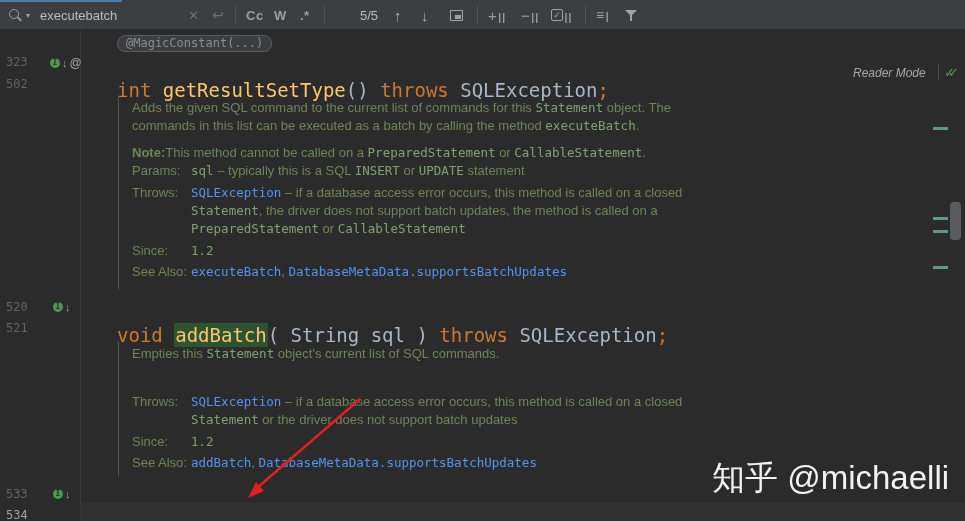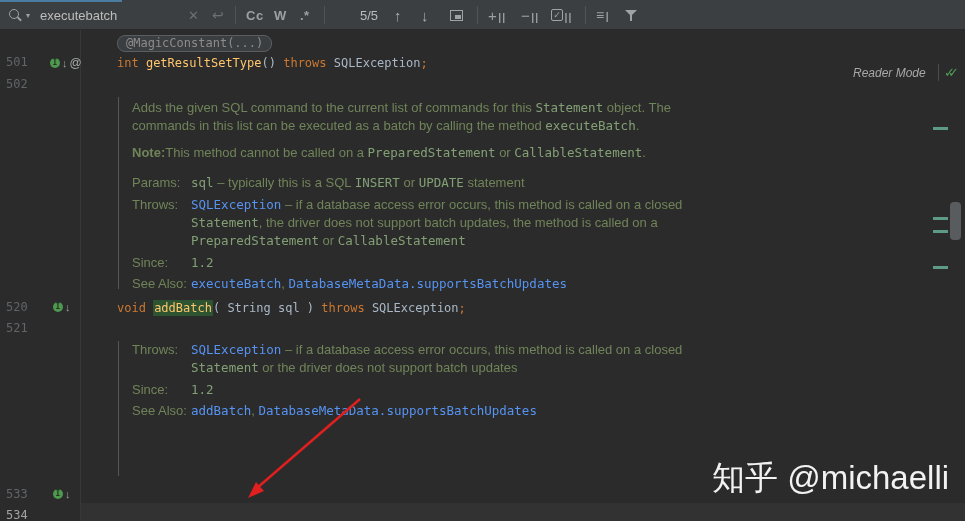--- a/index.html
+++ b/index.html
@@ -49,21 +49,21 @@
   .lnum.current { color:#a4a3a3; }
   .gicon { position:absolute; display:flex; align-items:center; gap:2px; }
   .impl-circle { width:10px; height:10px; border-radius:50%; background:#4e9850;
      color:#22351f; font-size:8px; line-height:10px; text-align:center;
      font-family:"DejaVu Sans Mono", monospace; font-weight:bold; }
   .gut-arrow { color:#9da0a2; font-size:11px; }
   .gut-at { color:#a7aaac; font-size:12px; }
   .cur-line { position:absolute; left:81px; top:473px; width:884px; height:18px; background:#323232; }
   
   .code-line { position:absolute; left:117px; white-space:pre;
-     font-family:"DejaVu Sans Mono", monospace; font-size:12px; line-height:18px; color:#a9b7c6; }
+     font-family:"DejaVu Sans Mono", monospace; font-size:19px; line-height:18px; color:#a9b7c6;margin-top:27px; }
   .kw { color:#cc7832; }
   .mname { color:#ffc66d; }
   .semi { color:#cc7832; }
   .hl { background:#2e5330; color:#ffc66d; padding:1px 1px; border-radius:1px; }
   .ann-pill { position:absolute; left:117px; display:inline-block;
      font-family:"DejaVu Sans Mono", monospace; font-size:12px; color:#8c8c8c;
      background:#3b3e40; border:1px solid #5b5e60; border-radius:8px; padding:0 8px; line-height:15px; }
   
   .docblock { position:absolute; left:118px; width:590px;
      border-left:1px solid #4f5b50; padding-left:13px;
@@ -147,21 +147,21 @@
     </div>
     <div class="fb-item" style="left:624px;">
         <span class="funnel"></span>
       </div>
   </div>
 
   <div class="editor">
     <div class="cur-line"></div>
     <div class="gutter-border"></div>
 
-    <div class="lnum" style="top:25px;">501</div>
+    <div class="lnum" style="top:25px;">323</div>
     <div class="lnum" style="top:47px;">502</div>
     <div class="lnum" style="top:270px;">520</div>
     <div class="lnum" style="top:291px;">521</div>
     <div class="lnum" style="top:457px;">533</div>
     <div class="lnum current" style="top:478px;">534</div>
 
     <div class="gicon" style="left:50px; top:26px;">
       <span class="impl-circle">I</span>
       <span class="gut-arrow">↓</span>
       <span class="gut-at">@</span>
@@ -174,21 +174,21 @@
       <span class="impl-circle">I</span>
       <span class="gut-arrow">↓</span>
     </div>
 
     <div class="ann-pill" style="top:5px;">@MagicConstant(...)</div>
 
     <div class="code-line" style="top:24px;"><span class="kw">int </span><span class="mname">getResultSetType</span><span>() </span><span class="kw">throws </span><span>SQLException</span><span class="semi">;</span></div>
 
     <div class="docblock" style="top:67px; height:192px;">
       <p class="p1" style="margin:2px 0 9px 0;"><span>Adds the given SQL command to the current list of commands for this </span><span class="mono">Statement</span><span> object. The commands in this list can be executed as a batch by calling the method </span><span class="mono">executeBatch</span><span>.</span></p>
-      <p class="p1" style="margin:0 0 12px 0;"><b>Note:</b><span>This method cannot be called on a </span><span class="mono">PreparedStatement</span><span> or </span><span class="mono">CallableStatement</span><span>.</span></p>
+      <p class="p1" style="margin:0 0 0 0;"><b>Note:</b><span>This method cannot be called on a </span><span class="mono">PreparedStatement</span><span> or </span><span class="mono">CallableStatement</span><span>.</span></p>
       <div class="drow" style="margin-bottom:4px;">
         <span>Params:</span>
         <span class="dcontent"><span class="mono">sql</span><span> – typically this is a SQL </span><span class="mono">INSERT</span><span> or </span><span class="mono">UPDATE</span><span> statement</span></span>
       </div>
       <div class="drow" style="margin-bottom:4px;">
         <span>Throws:</span>
         <span class="dcontent"><span class="link">SQLException</span><span> – if a database access error occurs, this method is called on a closed </span><span class="mono">Statement</span><span>, the driver does not support batch updates, the method is called on a </span><span class="mono">PreparedStatement</span><span> or </span><span class="mono">CallableStatement</span></span>
       </div>
       <div class="drow" style="margin-bottom:3px;">
         <span>Since:</span>
@@ -196,20 +196,21 @@
       </div>
       <div class="drow">
         <span>See Also:</span>
         <span class="dcontent"><span class="link">executeBatch</span><span>, </span><span class="link">DatabaseMetaData.supportsBatchUpdates</span></span>
       </div>
     </div>
 
     <div class="code-line" style="top:269px;"><span class="kw">void </span><span class="mname hl">addBatch</span><span>( </span><span>String sql ) </span><span class="kw">throws </span><span>SQLException</span><span class="semi">;</span></div>
 
     <div class="docblock" style="top:311px; height:135px;">
+      <p class="p1" style="margin:4px 0 30px 0;"><span>Empties this </span><span class="mono">Statement</span><span> object's current list of SQL commands.</span></p>
       <div class="drow" style="margin-bottom:4px;">
         <span>Throws:</span>
         <span class="dcontent"><span class="link">SQLException</span><span> – if a database access error occurs, this method is called on a closed </span><span class="mono">Statement</span><span> or the driver does not support batch updates</span></span>
       </div>
       <div class="drow" style="margin-bottom:3px;">
         <span>Since:</span>
         <span class="dcontent mono">1.2</span>
       </div>
       <div class="drow">
         <span>See Also:</span>

